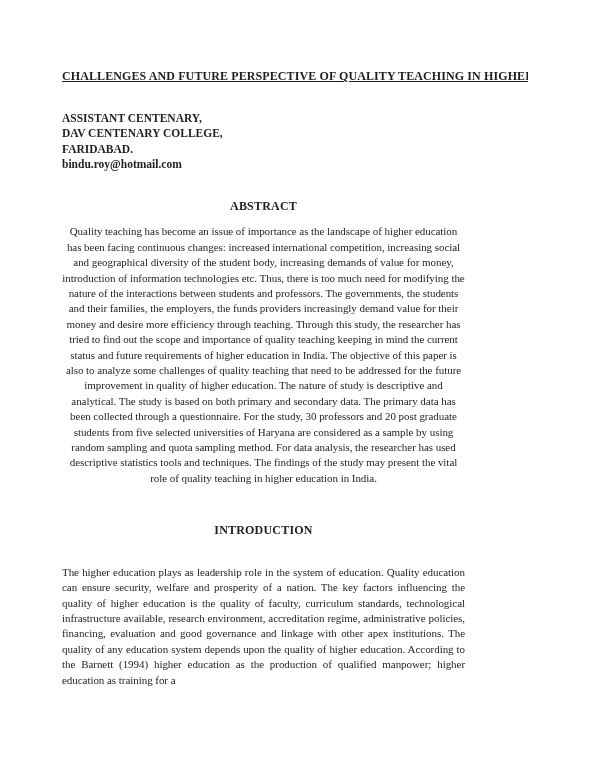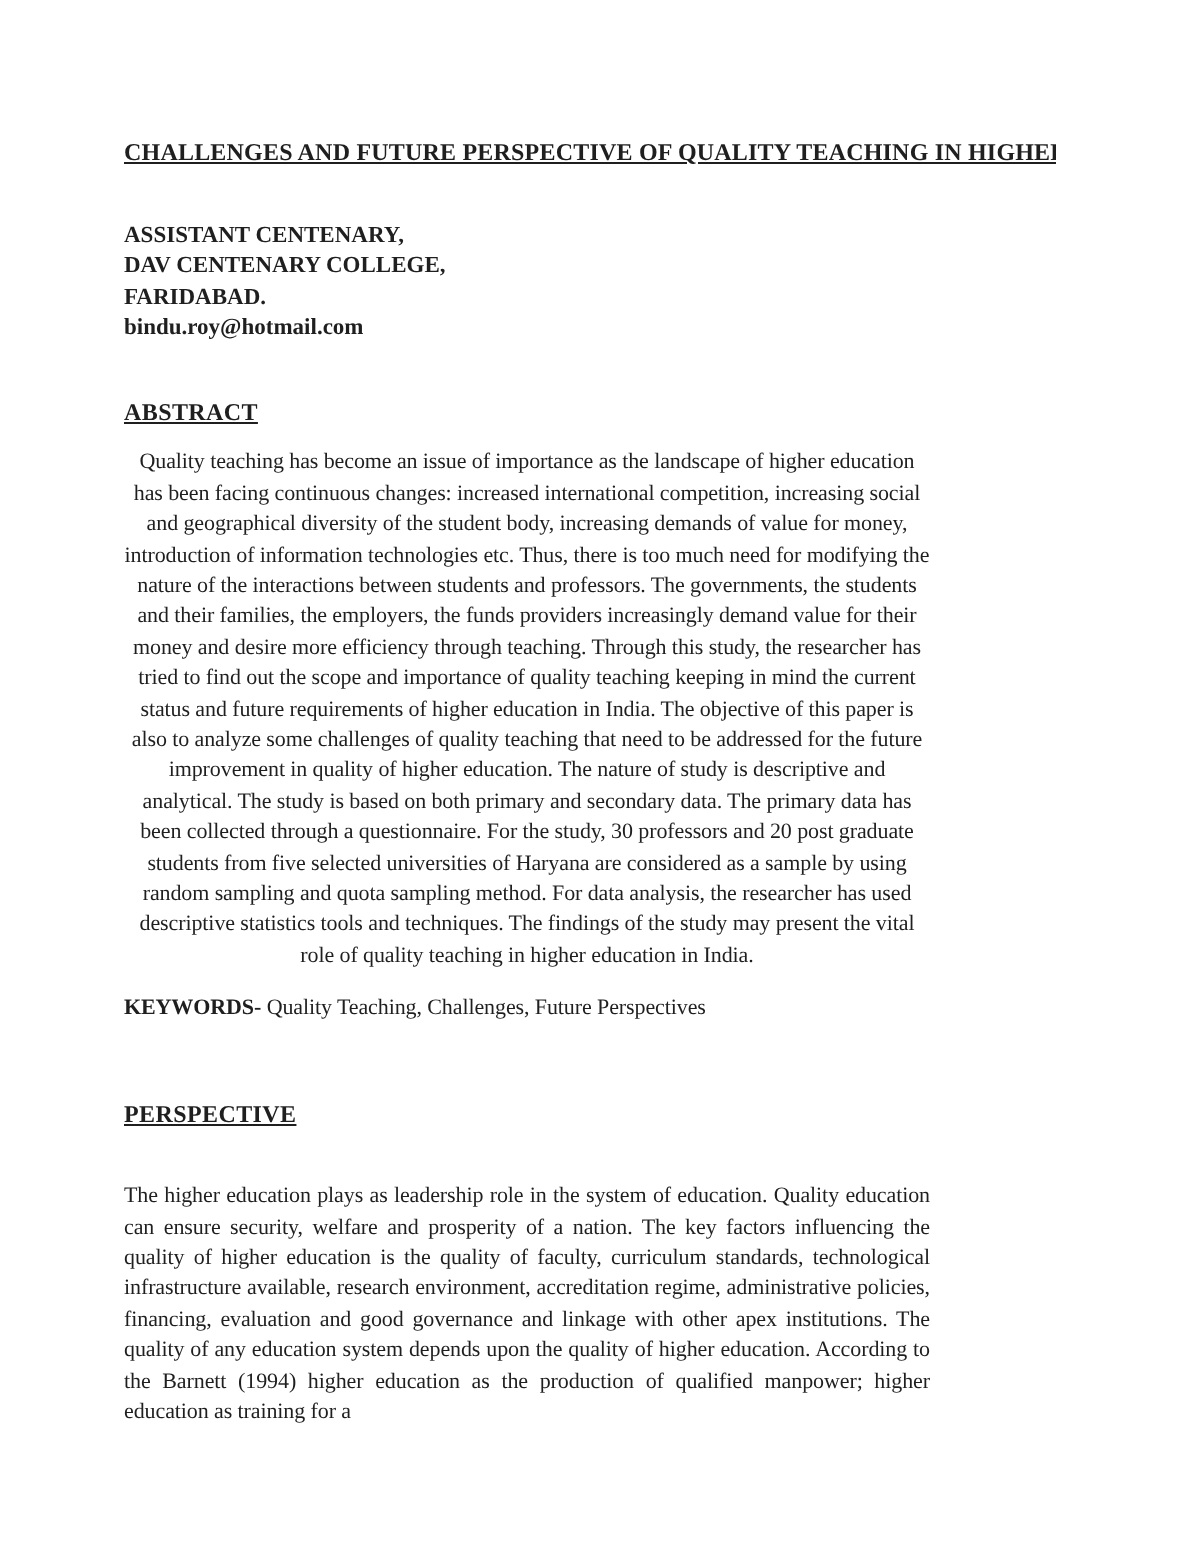--- a/index.html
+++ b/index.html
@@ -39,22 +39,22 @@
     line-height: 15.6px;
   }
   .author-line {
     white-space: nowrap;
   }
   .section-heading {
     margin: 0;
     font-size: 12px;
     font-weight: 700;
     line-height: 15.5px;
-    text-decoration: underline;
     letter-spacing: 0.2px;
+    text-align: center;
   }
   .abstract-heading { margin-top: 26px; }
   .intro-heading   { margin-top: 37px; }
   .para {
     margin: 0;
     font-size: 11px;
     line-height: 15.4px;
     letter-spacing: -0.05px;
   }
   .abstract-para { margin-top: 10px; text-align: center; }
@@ -75,19 +75,18 @@
     <div class="author-line">ASSISTANT CENTENARY,</div>
     <div class="author-line">DAV CENTENARY COLLEGE,</div>
     <div class="author-line">FARIDABAD.</div>
     <div class="author-line">bindu.roy@hotmail.com</div>
   </div>
 
   <h2 class="section-heading abstract-heading">ABSTRACT</h2>
 
   <p class="para abstract-para">Quality teaching has become an issue of importance as the landscape of higher education has been facing continuous changes: increased international competition, increasing social and geographical diversity of the student body, increasing demands of value for money, introduction of information technologies etc.  Thus, there is too much need for modifying the nature of the interactions between students and professors. The governments, the students and their families, the employers, the funds providers increasingly demand value for their money and desire more efficiency through teaching.  Through this study, the researcher has tried to find out the scope and importance of quality teaching keeping in mind the current status and future requirements of higher education in India.  The objective of this paper is also to analyze some challenges of quality teaching that need to be addressed for the future improvement in quality of higher education. The nature of study is descriptive and analytical.  The study is based on both primary and secondary data. The primary data has been collected through a questionnaire. For the study, 30 professors and 20 post graduate students from five selected universities of Haryana are considered as a sample by using random sampling and quota sampling method. For data analysis, the researcher has used descriptive statistics tools and techniques. The findings of the study may present the vital role of quality teaching in higher education in India.</p>
 
-  <p class="para keywords-line"><span class="bold">KEYWORDS-</span><span> Quality Teaching, Challenges, Future Perspectives</span></p>
 
-  <h2 class="section-heading intro-heading">PERSPECTIVE</h2>
+  <h2 class="section-heading intro-heading">INTRODUCTION</h2>
 
   <p class="para intro-para">The higher education plays as leadership role in the system of education. Quality education can ensure security, welfare and prosperity of a nation. The key factors influencing the quality of higher education is the quality of faculty, curriculum standards, technological infrastructure available, research environment, accreditation regime, administrative policies, financing, evaluation and good governance and linkage with other apex institutions. The quality of any education system depends upon the quality of higher education. According to the Barnett (1994) higher education as the production of qualified manpower; higher education as training for a</p>
 
 </div>
 
 </body></html>

